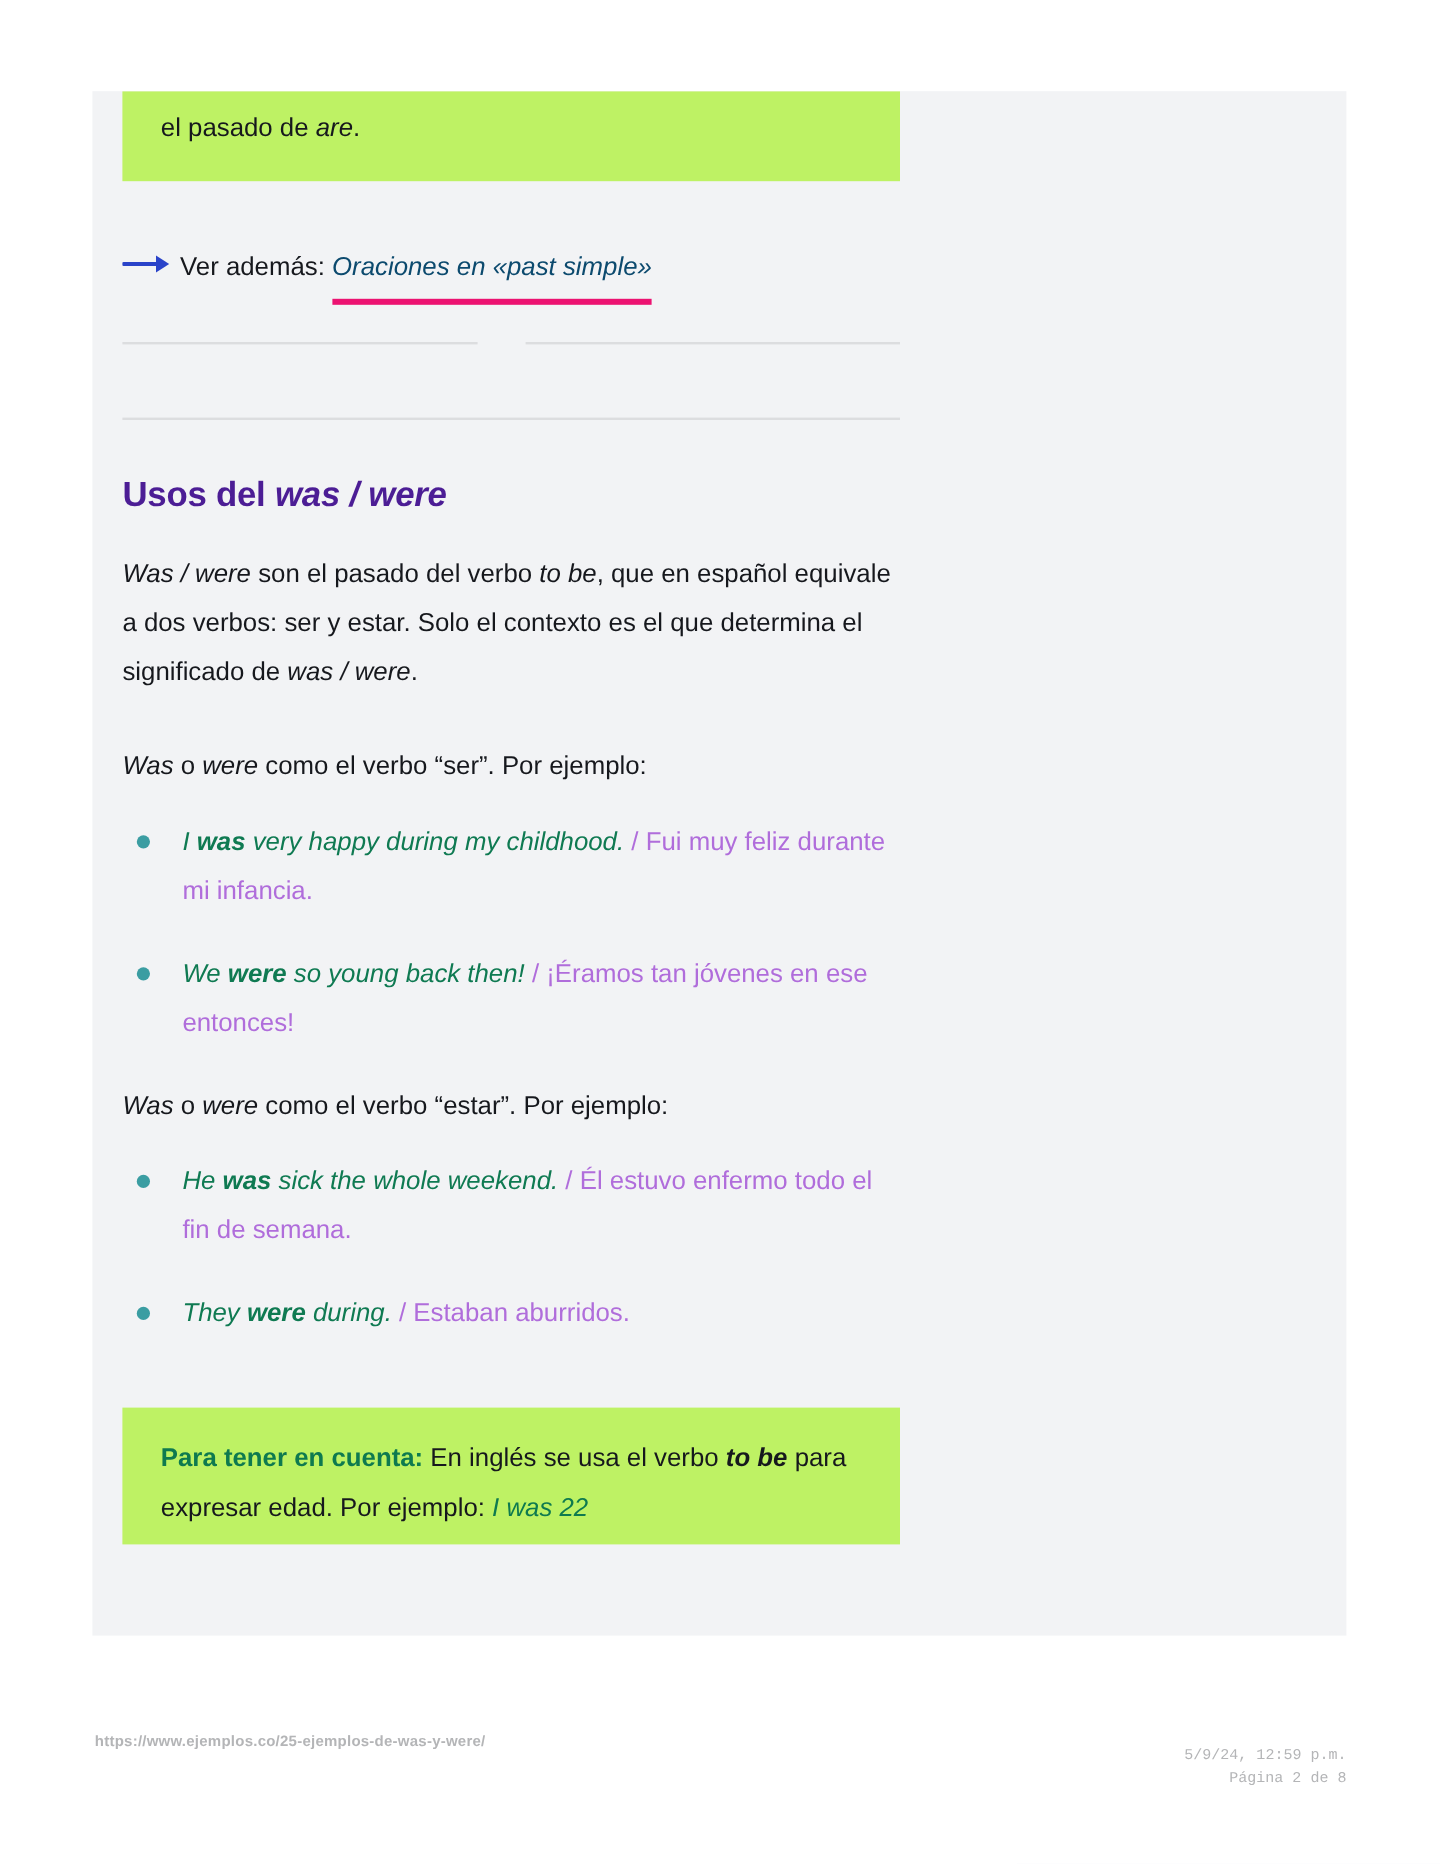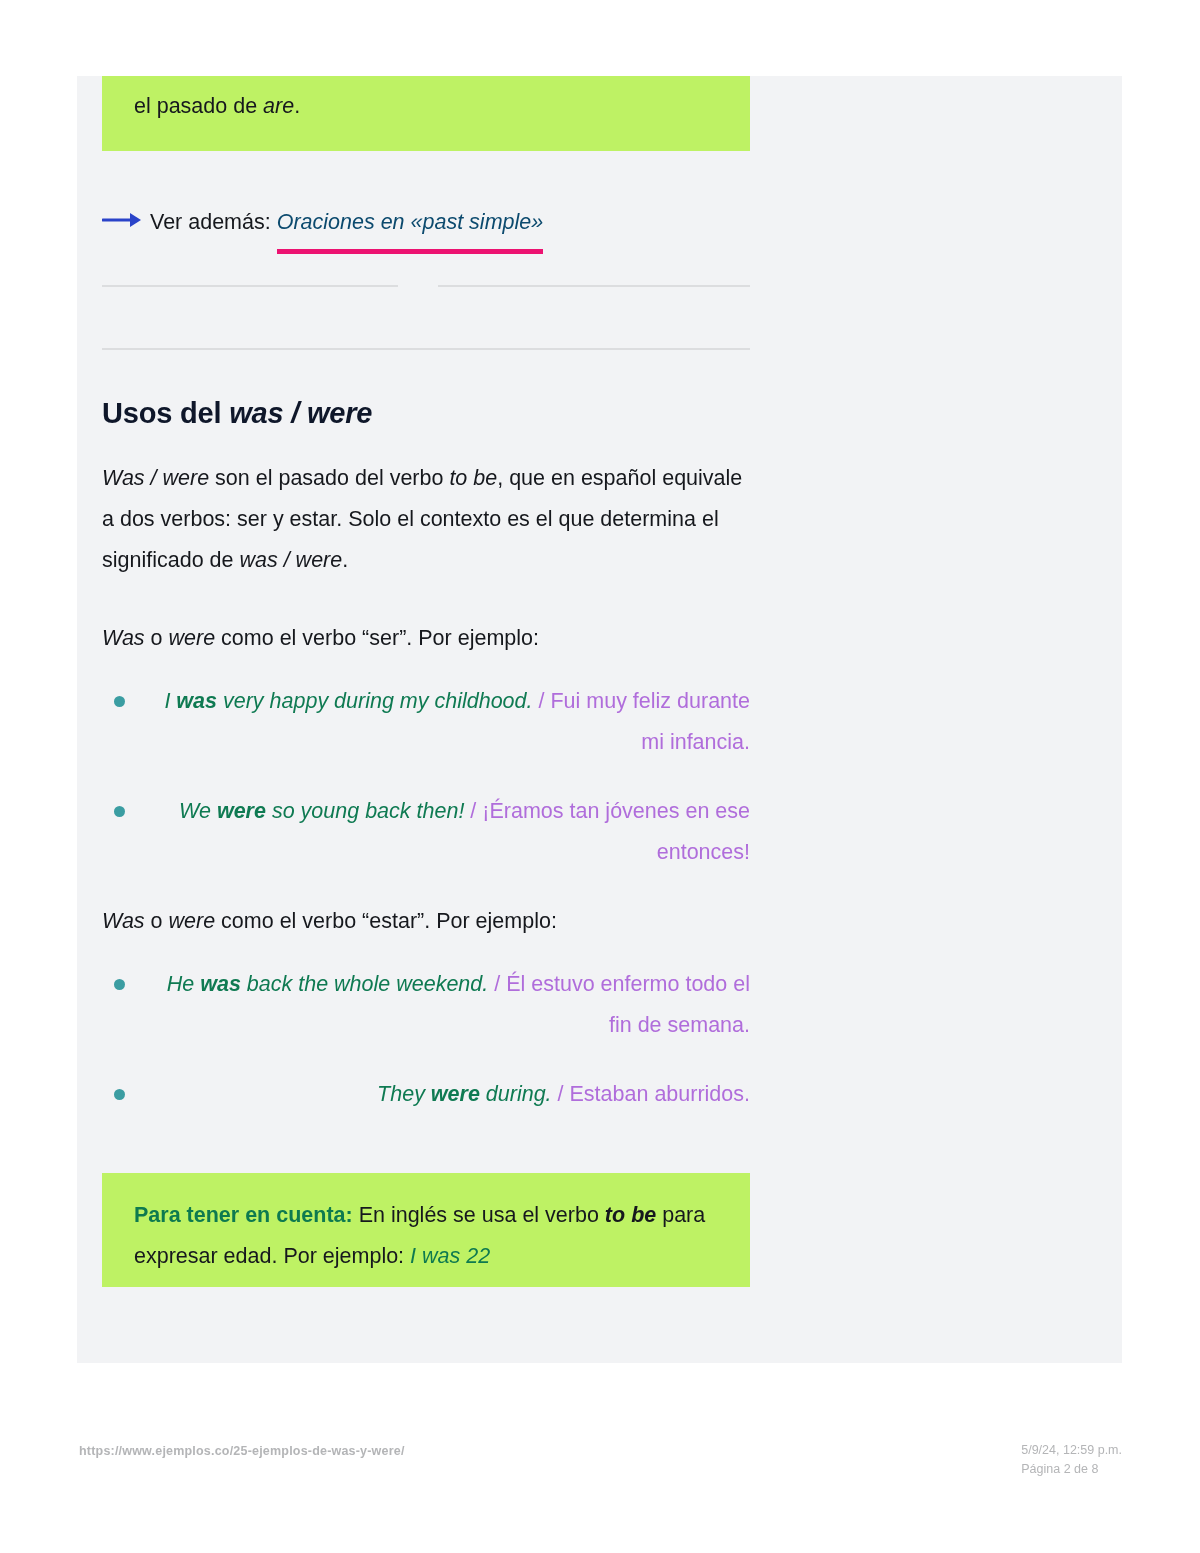--- a/index.html
+++ b/index.html
@@ -106,21 +106,21 @@
   .rule-full {
     height: 2px;
     background: #dcdddf;
     margin-top: 61px;
   }
 
   
   h2.section-title {
     font-size: 29px;
     font-weight: bold;
-    color: #0f172a;
+    color: #4c1d95;
     margin: 47px 0 0 0;
     letter-spacing: -0.2px;
   }
   h2.section-title em {
     font-style: italic;
   }
 
   p.body-text {
     font-size: 21.5px;
     line-height: 41px;
@@ -128,21 +128,20 @@
     margin: 28px 0 0 0;
   }
   p.body-text em { font-style: italic; }
   p.body-text.tight { margin-top: 37px; }
 
   
   ul.examples {
     list-style: none;
     margin: 22px 0 0 0;
     padding: 0;
-    text-align: right;
   }
   ul.examples li {
     position: relative;
     padding-left: 50px;
     margin-top: 28px;
     font-size: 21.5px;
     line-height: 41px;
   }
   ul.examples li:first-child { margin-top: 16px; }
   ul.examples li::before {
@@ -177,23 +176,24 @@
   .print-footer .url {
     position: absolute;
     left: 79px;
     top: 3px;
     letter-spacing: 0.2px;
     font-weight: bold;
   }
   .print-footer .meta {
     position: absolute;
     right: 78px;
-    top: 0px;
-    text-align: left;
+    top: 13px;
+    text-align: right;
     line-height: 19px;
+    font-family: Liberation Mono, monospace;
   }
 </style>
 </head>
 <body>
 
 <div class="page-canvas">
   <div class="content-col">
 
     <div class="callout top-clipped">
       <span>el pasado de </span><em>are</em><span>.</span>
@@ -223,21 +223,21 @@
     <p class="body-text tight"><em>Was</em><span> o </span><em>were</em><span> como el verbo “ser”. Por ejemplo:</span></p>
 
     <ul class="examples">
       <li><span class="en"><span> I </span><b>was</b><span> very happy during my childhood.</span></span><span class="sep"> / </span><span class="es">Fui muy feliz durante mi infancia.</span></li>
       <li><span class="en"><span>We </span><b>were</b><span> so young back then!</span></span><span class="sep"> / </span><span class="es">¡Éramos tan jóvenes en ese entonces!</span></li>
     </ul>
 
     <p class="body-text"><em>Was</em><span> o </span><em>were</em><span> como el verbo “estar”. Por ejemplo:</span></p>
 
     <ul class="examples">
-      <li><span class="en"><span>He </span><b>was</b><span> back the whole weekend.</span></span><span class="sep"> / </span><span class="es">Él estuvo enfermo todo el fin de semana.</span></li>
+      <li><span class="en"><span>He </span><b>was</b><span> sick the whole weekend.</span></span><span class="sep"> / </span><span class="es">Él estuvo enfermo todo el fin de semana.</span></li>
       <li><span class="en"><span>They </span><b>were</b><span> during.</span></span><span class="sep"> / </span><span class="es">Estaban aburridos.</span></li>
     </ul>
 
     <div class="callout bottom-clipped" style="margin-top:58px;">
       <span class="strong-green">Para tener en cuenta:</span><span> En inglés se usa el verbo </span><span class="bold-italic">to be</span><span> para expresar edad. Por ejemplo: </span><span class="green-italic">I was 22</span>
     </div>
 
   </div>
 </div>
 

